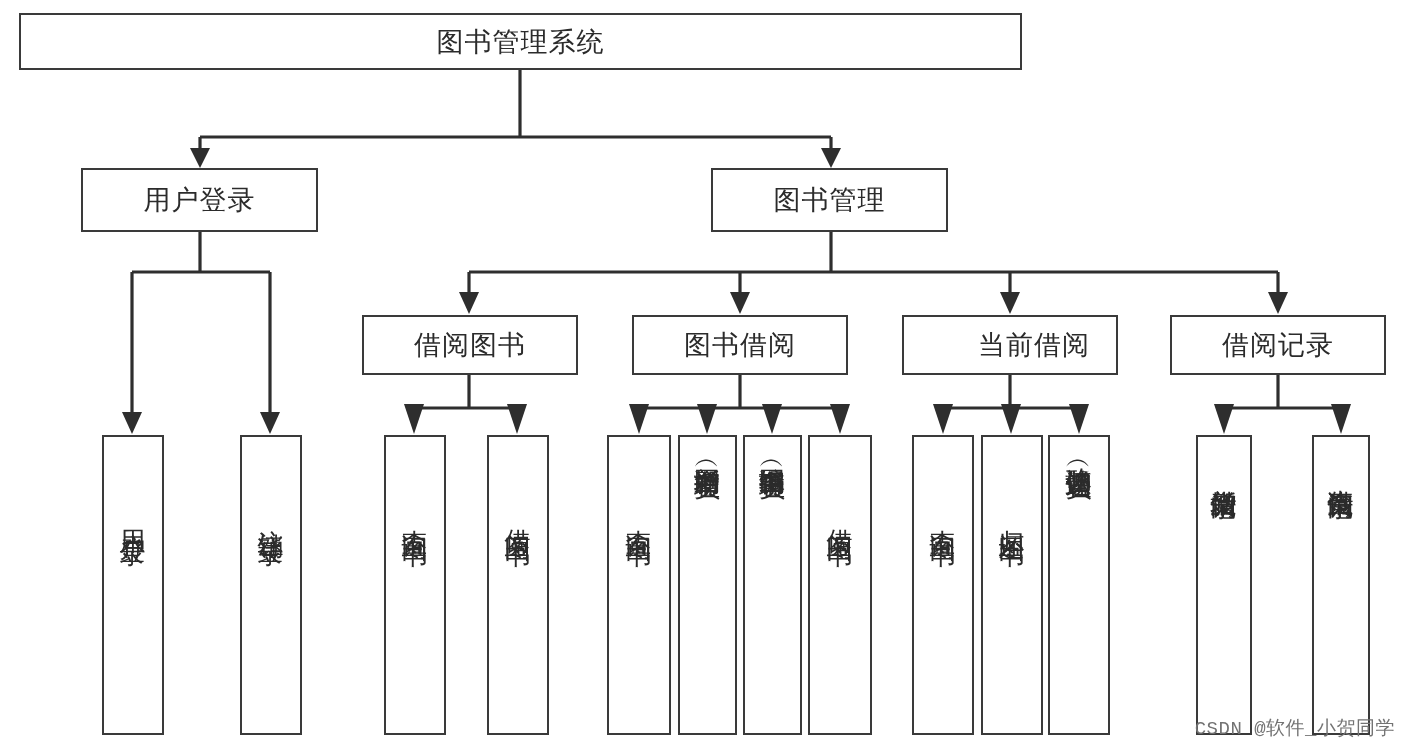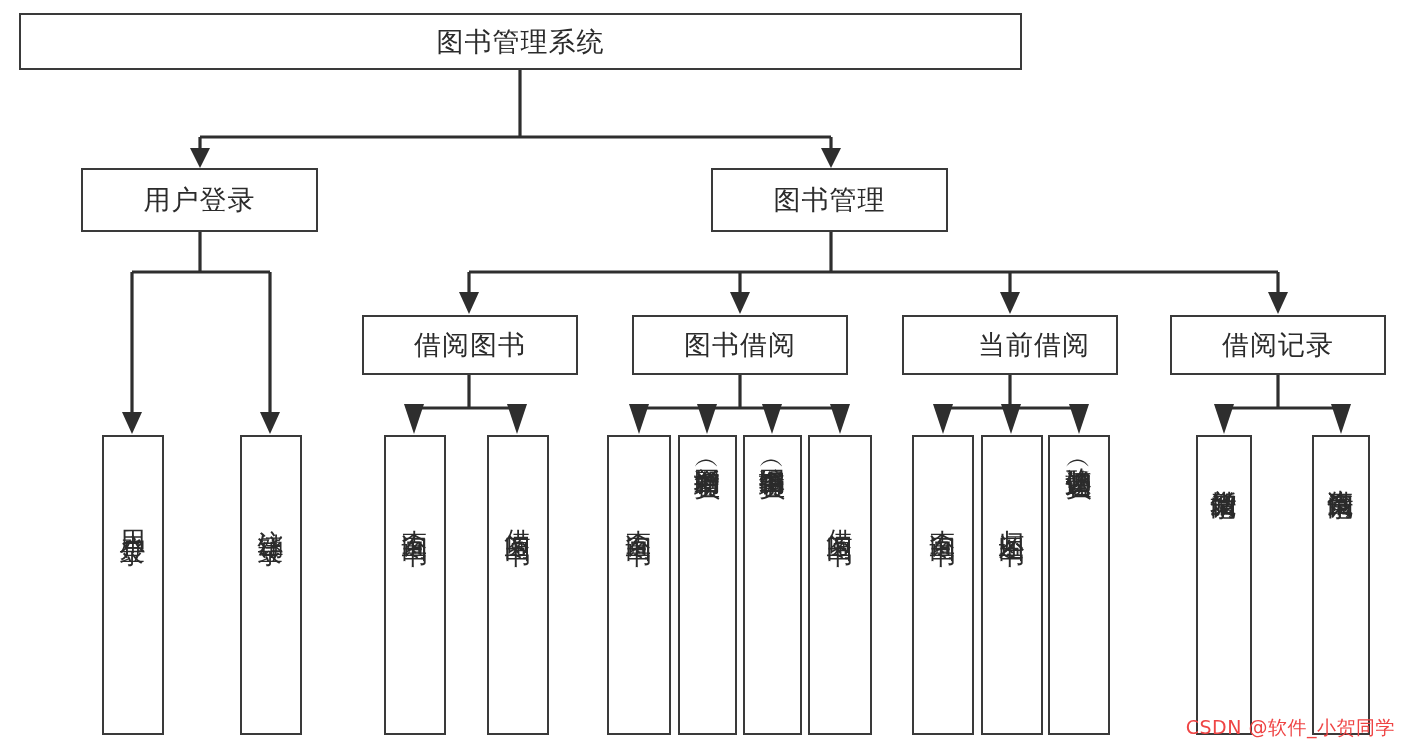--- a/index.html
+++ b/index.html
@@ -53,23 +53,24 @@
     top: 0;
     width: 1405px;
     height: 747px;
     pointer-events: none;
   }
   .watermark {
     position: absolute;
     right: 10px;
     bottom: 6px;
     font-size: 19px;
-    color: #ef4444;
+    color: #737373;
     letter-spacing: 0.5px;
     white-space: nowrap;
+    font-family: Liberation Mono, monospace;
   }
 </style>
 </head>
 <body>
 
 <div id="canvas">
 
   <svg class="links" viewBox="0 0 1405 747" xmlns="http://www.w3.org/2000/svg">
     <defs>
       <marker id="arrow" viewBox="0 0 10 12" refX="5" refY="11" markerWidth="10" markerHeight="12" orient="auto-start-reverse">

